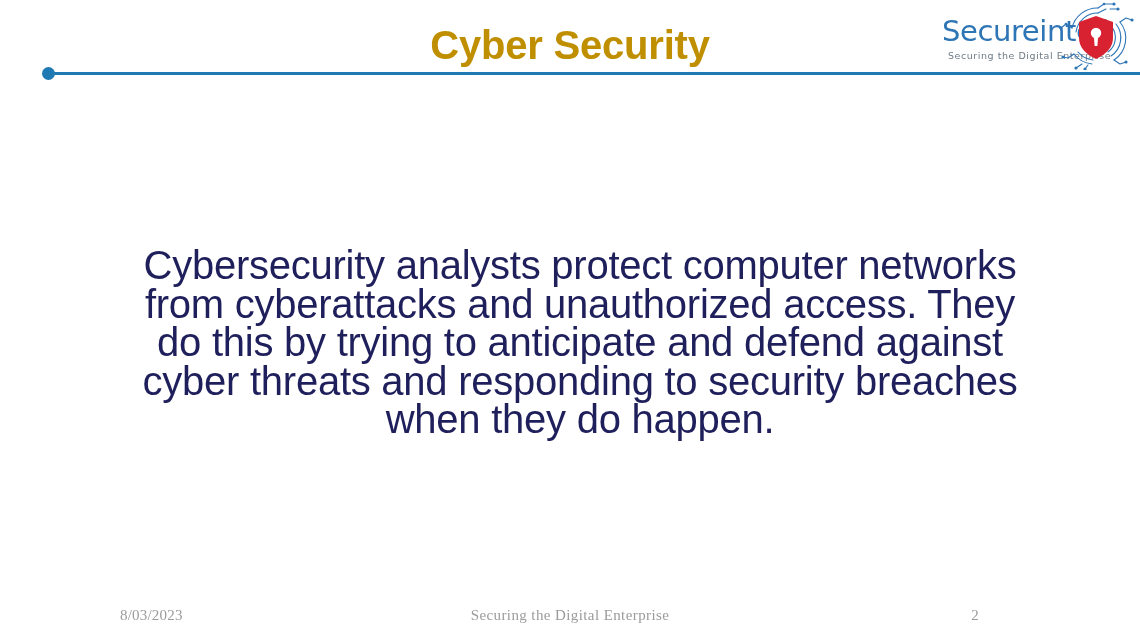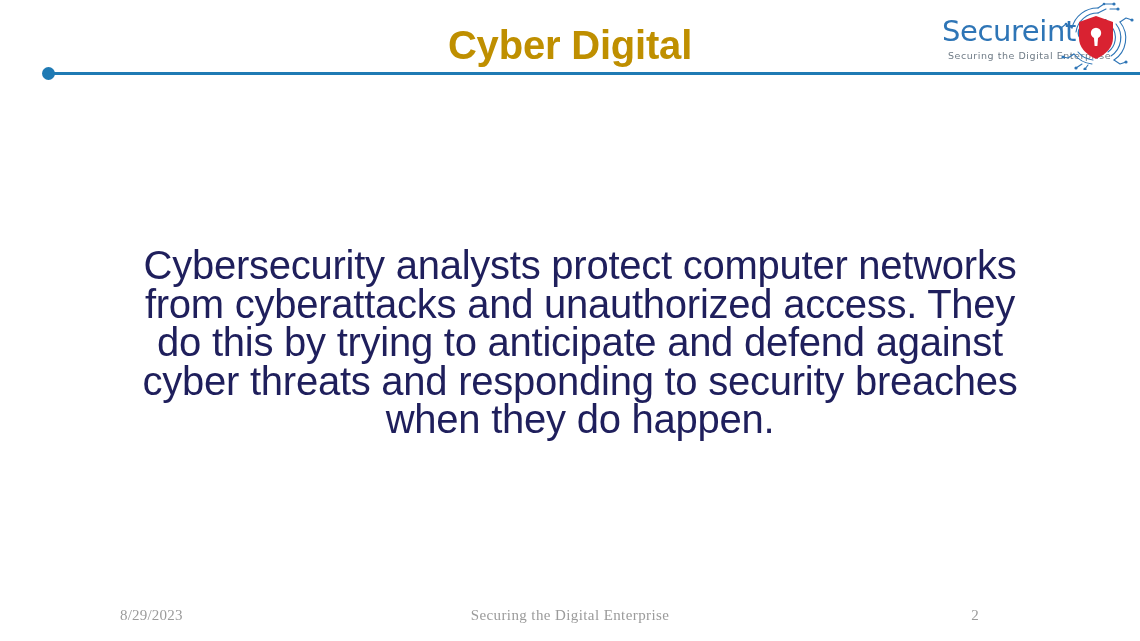--- a/index.html
+++ b/index.html
@@ -157,21 +157,21 @@
     font-size: 15px;
     color: #9b9b9b;
     white-space: nowrap;
   }
 </style>
 </head>
 <body>
 
 <div class="slide">
 
-  <div class="slide-title">Cyber Digital</div>
+  <div class="slide-title">Cyber Security</div>
 
   <div class="divider-wrap">
     <div class="divider-dot"></div>
     <div class="divider-line"></div>
   </div>
 
   <div class="logo">
     <div class="logo-wordmark">Secureinteli</div>
     <div class="logo-tagline">Securing the Digital Enterprise</div>
     <div class="logo-mark">
@@ -210,18 +210,18 @@
         <path d="M35.6 31 L40.4 31 L39.4 44 L36.6 44 Z" fill="#ffffff"></path>
       </svg>
     </div>
   </div>
 
   <div class="body-block">
     <div class="body-text">Cybersecurity analysts protect computer networks from cyberattacks and unauthorized access. They do this by trying to anticipate and defend against cyber threats and responding to security breaches when they do happen.</div>
   </div>
 
   <div class="footer">
-    <div class="footer-date">8/29/2023</div>
+    <div class="footer-date">8/03/2023</div>
     <div class="footer-center">Securing the Digital Enterprise</div>
     <div class="footer-page">2</div>
   </div>
 
 </div>
 
 </body></html>

